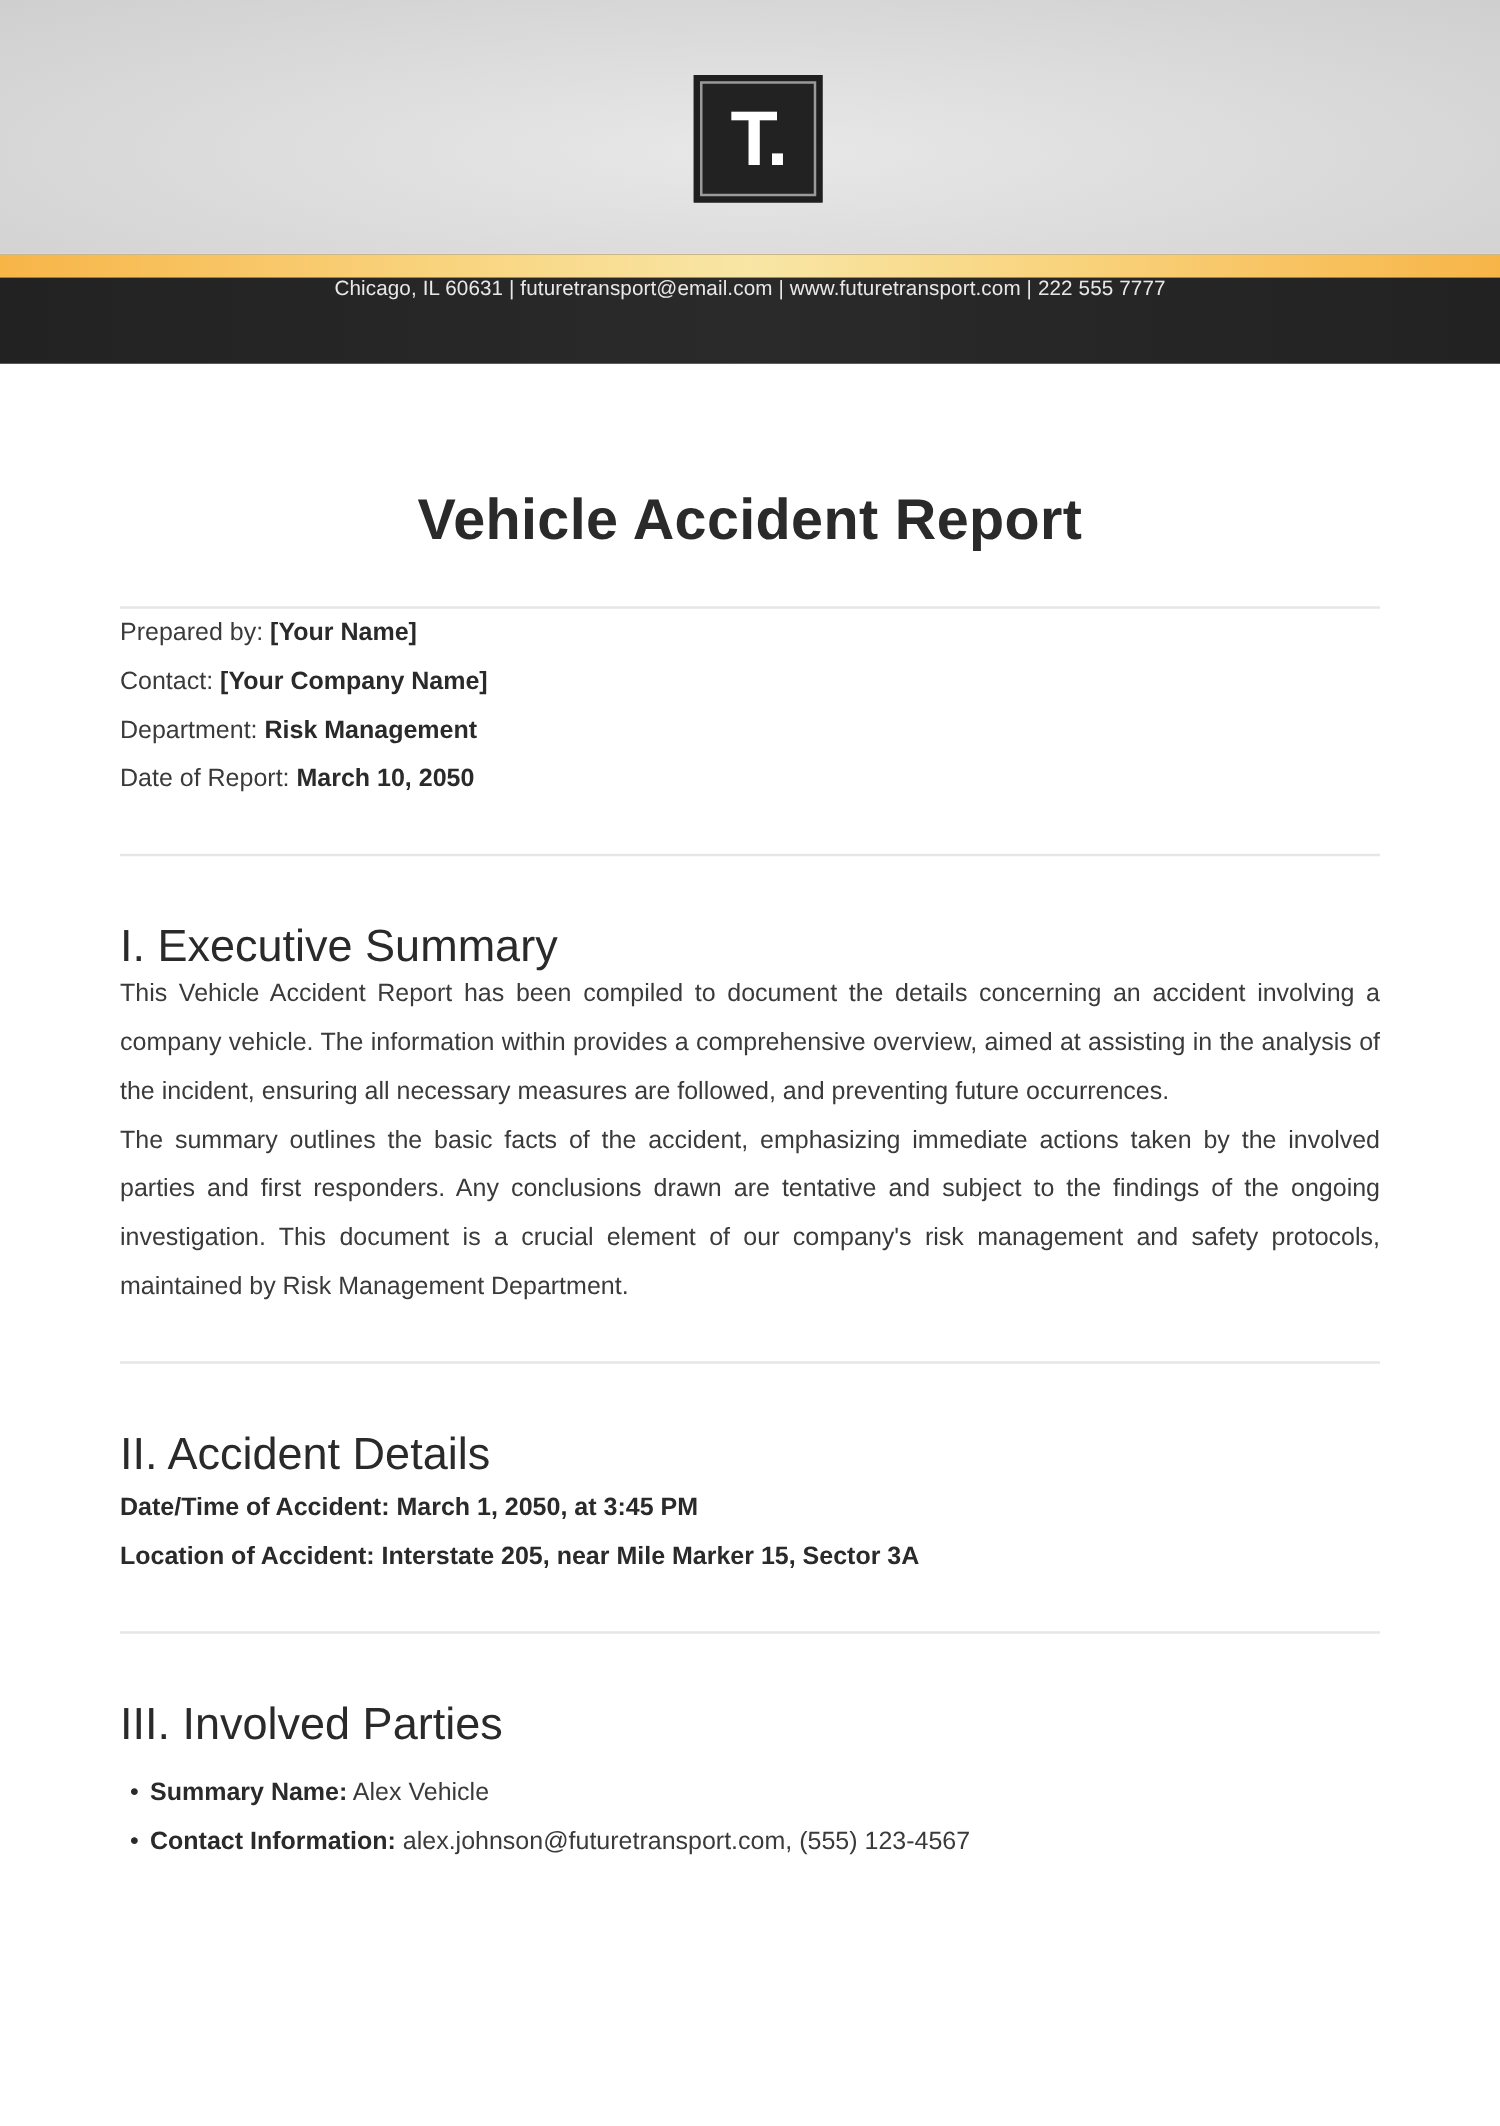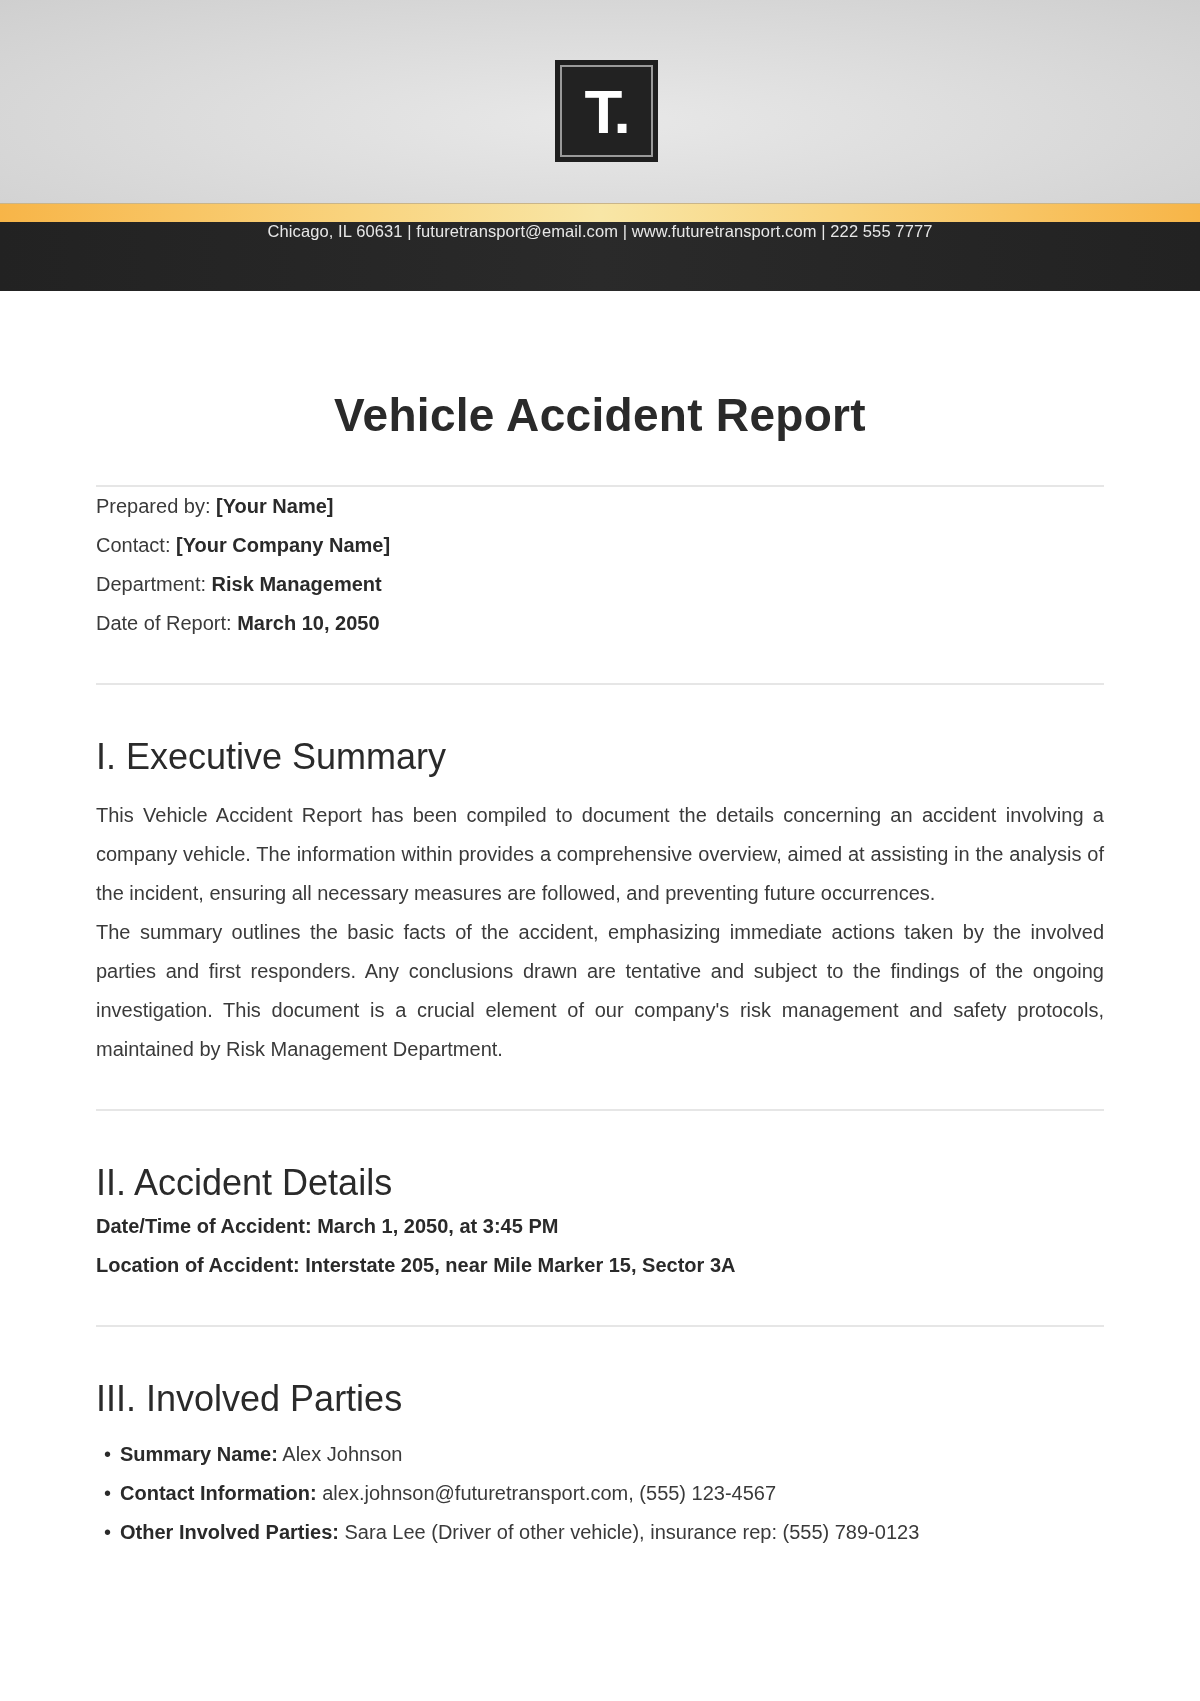--- a/index.html
+++ b/index.html
@@ -52,21 +52,21 @@
     .div1 { margin-top: 43px; }
 
     .meta { }
     .meta-row { font-size: 20px; line-height: 39px; color: #3a3a3a; }
     .meta-row b { color: #2a2a2a; }
     .div2 { margin-top: 40px; }
 
     h2 { font-size: 36px; font-weight: normal; color: #2a2a2a; line-height: 1.1; }
     .h-exec { margin-top: 52px; }
     .para { font-size: 20px; line-height: 39px; color: #3a3a3a; text-align: justify; text-align-last: left; }
-    .para-first { margin-top: 20px; }
+    .para-first { }
     .div3 { margin-top: 40px; }
 
     .h-acc { margin-top: 52px; }
     .acc-row { font-size: 20px; line-height: 39px; font-weight: bold; color: #2a2a2a; }
     .acc-first { margin-top: 4px; }
     .div4 { margin-top: 40px; }
 
     .h-parties { margin-top: 52px; }
     ul.parties { list-style: none; margin-top: 16px; }
     ul.parties li { font-size: 20px; line-height: 39px; color: #3a3a3a; padding-left: 24px; position: relative; }
@@ -120,19 +120,18 @@
     <section>
       <h2 class="h-acc">II. Accident Details</h2>
       <div class="acc-row acc-first">Date/Time of Accident: March 1, 2050, at 3:45 PM</div>
       <div class="acc-row">Location of Accident: Interstate 205, near Mile Marker 15, Sector 3A</div>
     </section>
     <div class="divider div4"></div>
 
     <section>
       <h2 class="h-parties">III. Involved Parties</h2>
       <ul class="parties">
-        <li><b>Summary Name:</b><span> Alex Johnson</span></li>
+        <li><b>Summary Name:</b><span> Alex Vehicle</span></li>
         <li><b>Contact Information:</b><span> alex.johnson@futuretransport.com, (555) 123-4567</span></li>
-        <li><b>Other Involved Parties:</b><span> Sara Lee (Driver of other vehicle), insurance rep: (555) 789-0123</span></li>
       </ul>
     </section>
   </div>
 </div>
 
 </body></html>

